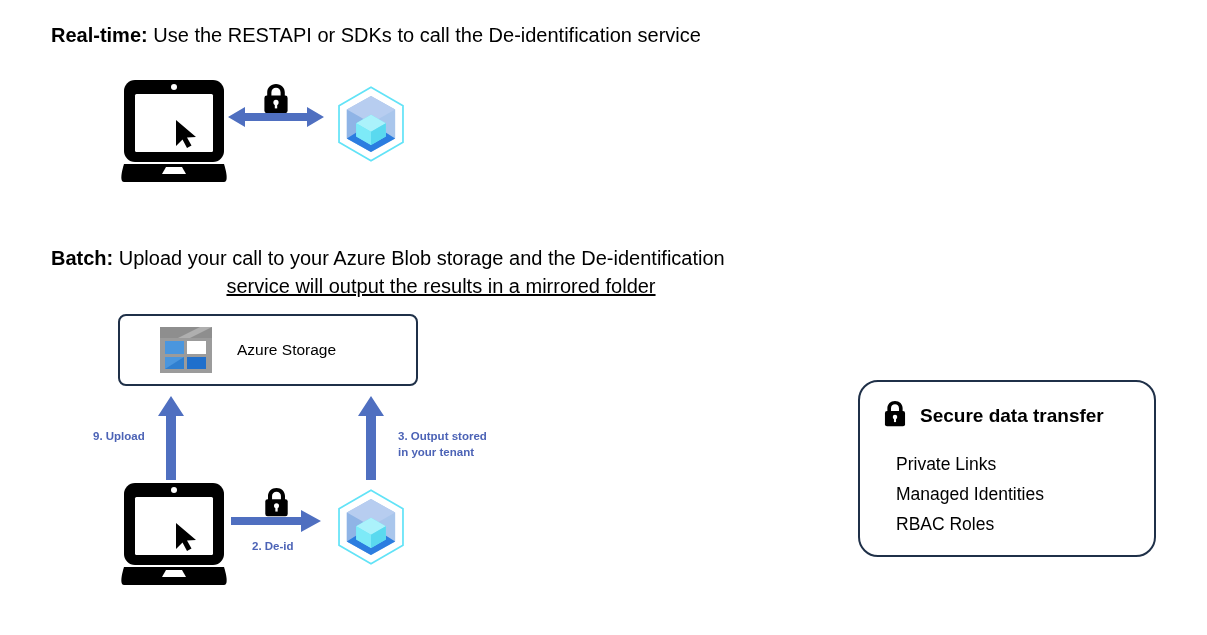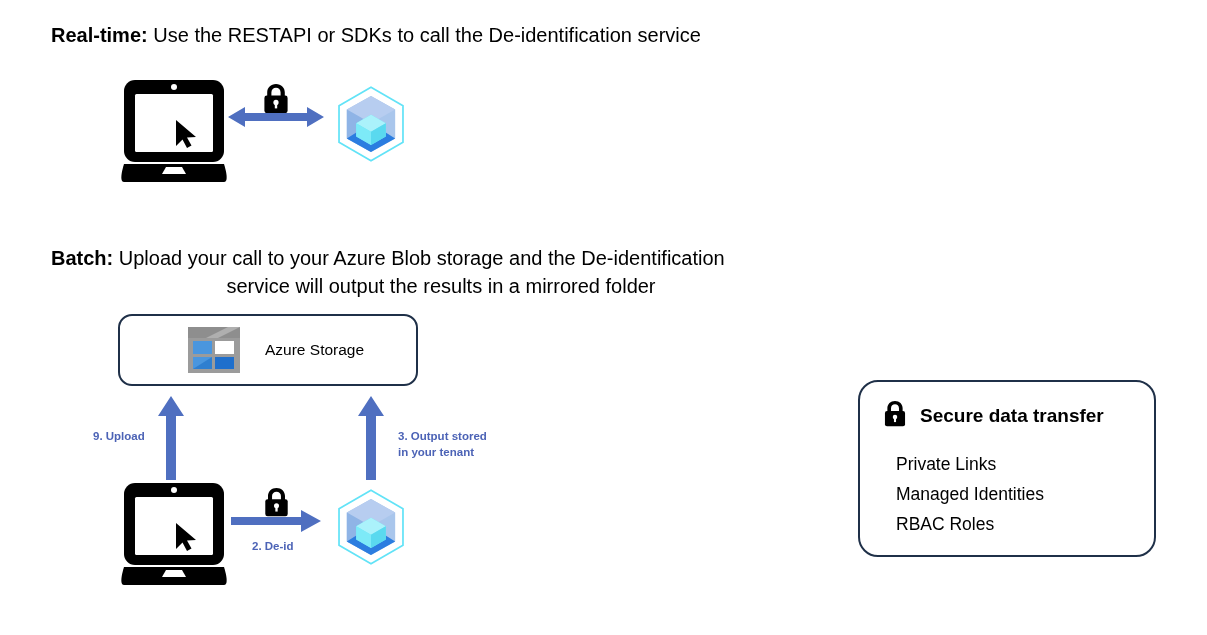--- a/index.html
+++ b/index.html
@@ -28,20 +28,21 @@
   }
   .heading b { font-weight: bold; }
 
   #realtime-heading { left: 27px; top: 21px; }
   #batch-heading    { left: 27px; top: 244px; }
   #batch-heading .line2 {
     display: block;
     text-align: center;
     width: 780px;
     margin-left: 0;
+    text-decoration: underline;
   }
   #batch-heading .line1 { display: block; }
 
   
   .laptop { position: absolute; }
   .laptop svg { display: block; }
 
   
   .lock svg { display: block; }
 
@@ -60,26 +61,25 @@
     white-space: nowrap;
   }
 
   
   #azure-storage-box {
     left: 118px;
     top: 314px;
     width: 300px;
     height: 72px;
     border: 2px solid #1f3048;
-    border-radius: 14px;
+    border-radius: 8px;
     background: #ffffff;
     box-sizing: border-box;
     display: flex;
     align-items: center;
-    padding-left: 28px;
   }
   #azure-storage-icon {
     margin-left: 40px;
     width: 52px;
     height: 46px;
     flex: none;
   }
   #azure-storage-label {
     margin-left: 25px;
     font-size: 15.5px;

